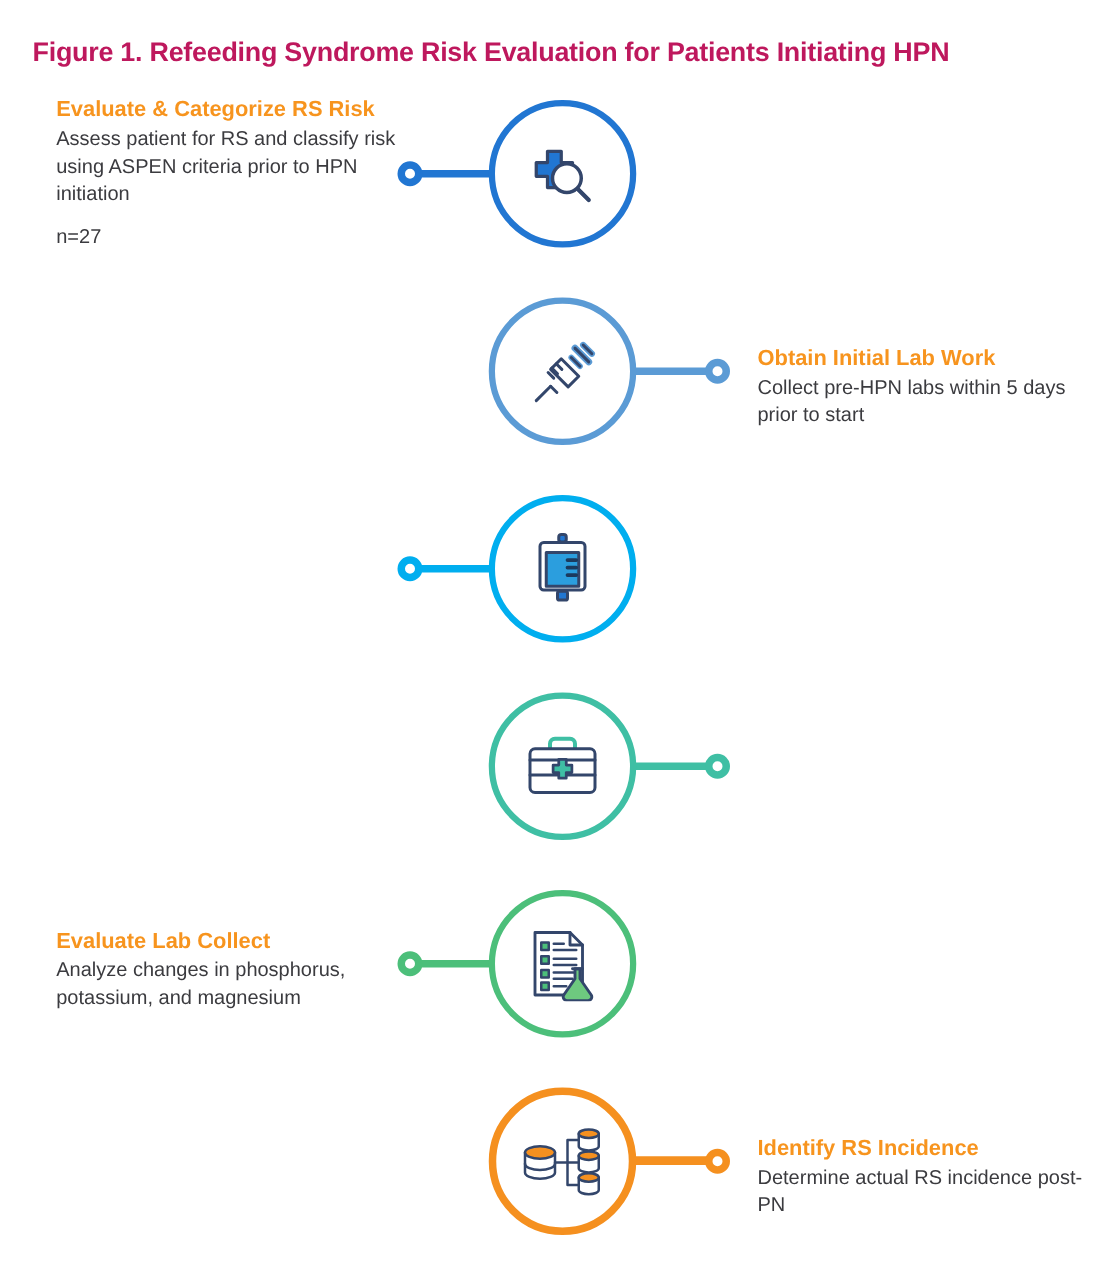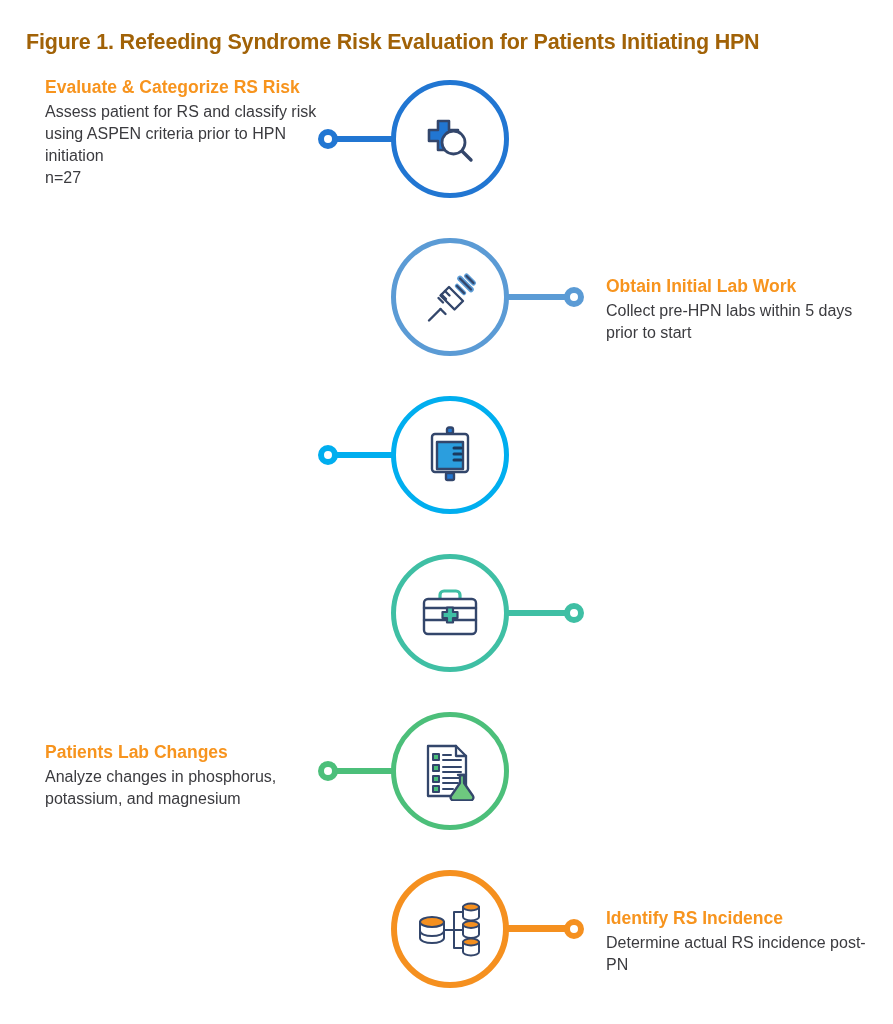--- a/index.html
+++ b/index.html
@@ -15,21 +15,21 @@
     width: 893px;
     height: 1024px;
     background: #ffffff;
   }
   .fig-title {
     position: absolute;
     left: 26px;
     top: 30px;
     font-size: 21.5px;
     font-weight: 700;
-    color: #a16207;
+    color: #be185d;
     letter-spacing: -0.2px;
     white-space: nowrap;
   }
 
   
   .step {
     position: absolute;
     left: 0;
     width: 893px;
     height: 158px;
@@ -94,21 +94,21 @@
     color: #f7941e;
     line-height: 1.32;
     margin-bottom: 2px;
   }
   .body {
     font-size: 16px;
     color: #3b3b3f;
     line-height: 1.38;
     font-weight: 400;
   }
-  .body .extra { display: block; }
+  .body .extra { display: block; margin-top: 12px; }
 </style>
 </head>
 <body>
 
 <div id="figure">
 
   <div class="fig-title">Figure 1. Refeeding Syndrome Risk Evaluation for Patients Initiating HPN</div>
 
   <div class="step" style="top:60px">
     <div class="txt left" style="top:16px">
@@ -196,21 +196,21 @@
             <path d="M6 22 h52 M6 34 h52"></path>
             <path d="M29 21.5 h6 v4.5 h4.5 v6 h-4.5 v4.5 h-6 v-4.5 h-4.5 v-6 h4.5 z" fill="#3FBFA4" stroke="#33466B" stroke-width="2.2"></path>
           </g>
         </svg>
       </span>
     </div>
   </div>
 
   <div class="step" style="top:692px">
     <div class="txt left" style="top:49px">
-      <div class="head">Patients Lab Changes</div>
+      <div class="head">Evaluate Lab Collect</div>
       <div class="body">Analyze changes in phosphorus, potassium, and magnesium</div>
     </div>
     <div class="connector left">
       <div class="bar" style="background:#4CBF7A"></div>
       <div class="dot" style="border-color:#4CBF7A"></div>
     </div>
     <div class="node" style="border-color:#4CBF7A">
       <span>
         <svg width="60" height="60" viewBox="0 0 60 60" fill="none">
           <g stroke="#33466B" stroke-width="2.3" stroke-linejoin="round" stroke-linecap="round">

